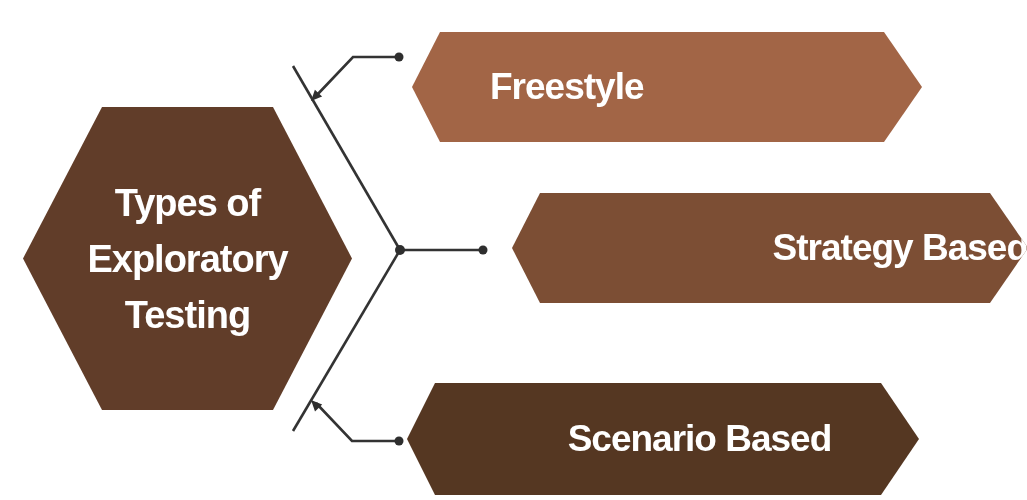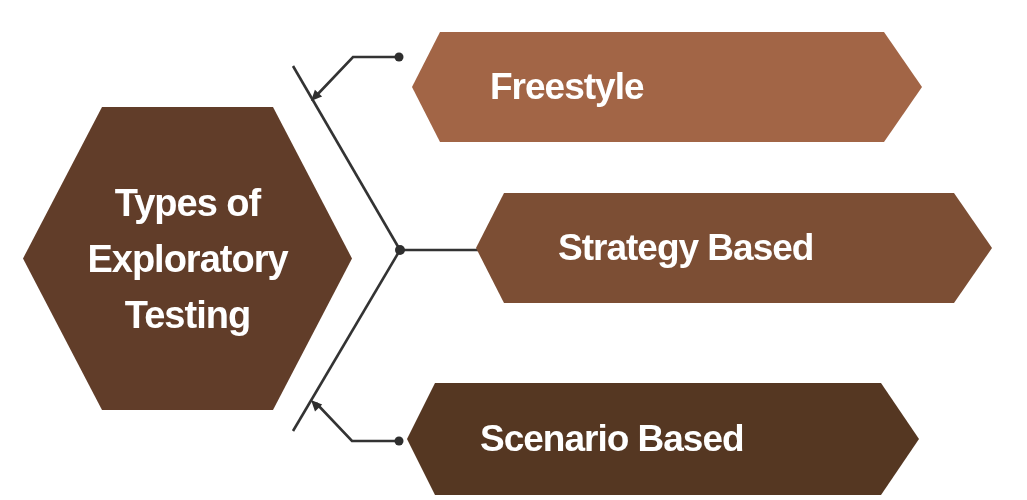--- a/index.html
+++ b/index.html
@@ -54,31 +54,33 @@
     letter-spacing: -1px;
     white-space: nowrap;
   }
   .banner-freestyle {
     left: 412px;
     top: 3px;
     width: 510px;
     padding-left: 78px;
   }
   .banner-strategy {
-    left: 476px;
+    left: 512px;
     top: 193px;
     width: 516px;
     padding-left: 82px;
+    justify-content: flex-end;
   }
   .banner-scenario {
     left: 407px;
     top: 383px;
     width: 512px;
     height: 112px;
     padding-left: 73px;
+    justify-content: center;
   }
   .connectors .wire {
     stroke: #333333;
     stroke-width: 2.6;
     fill: none;
   }
   .connectors .marker {
     fill: #2e2e2e;
     stroke: none;
   }

